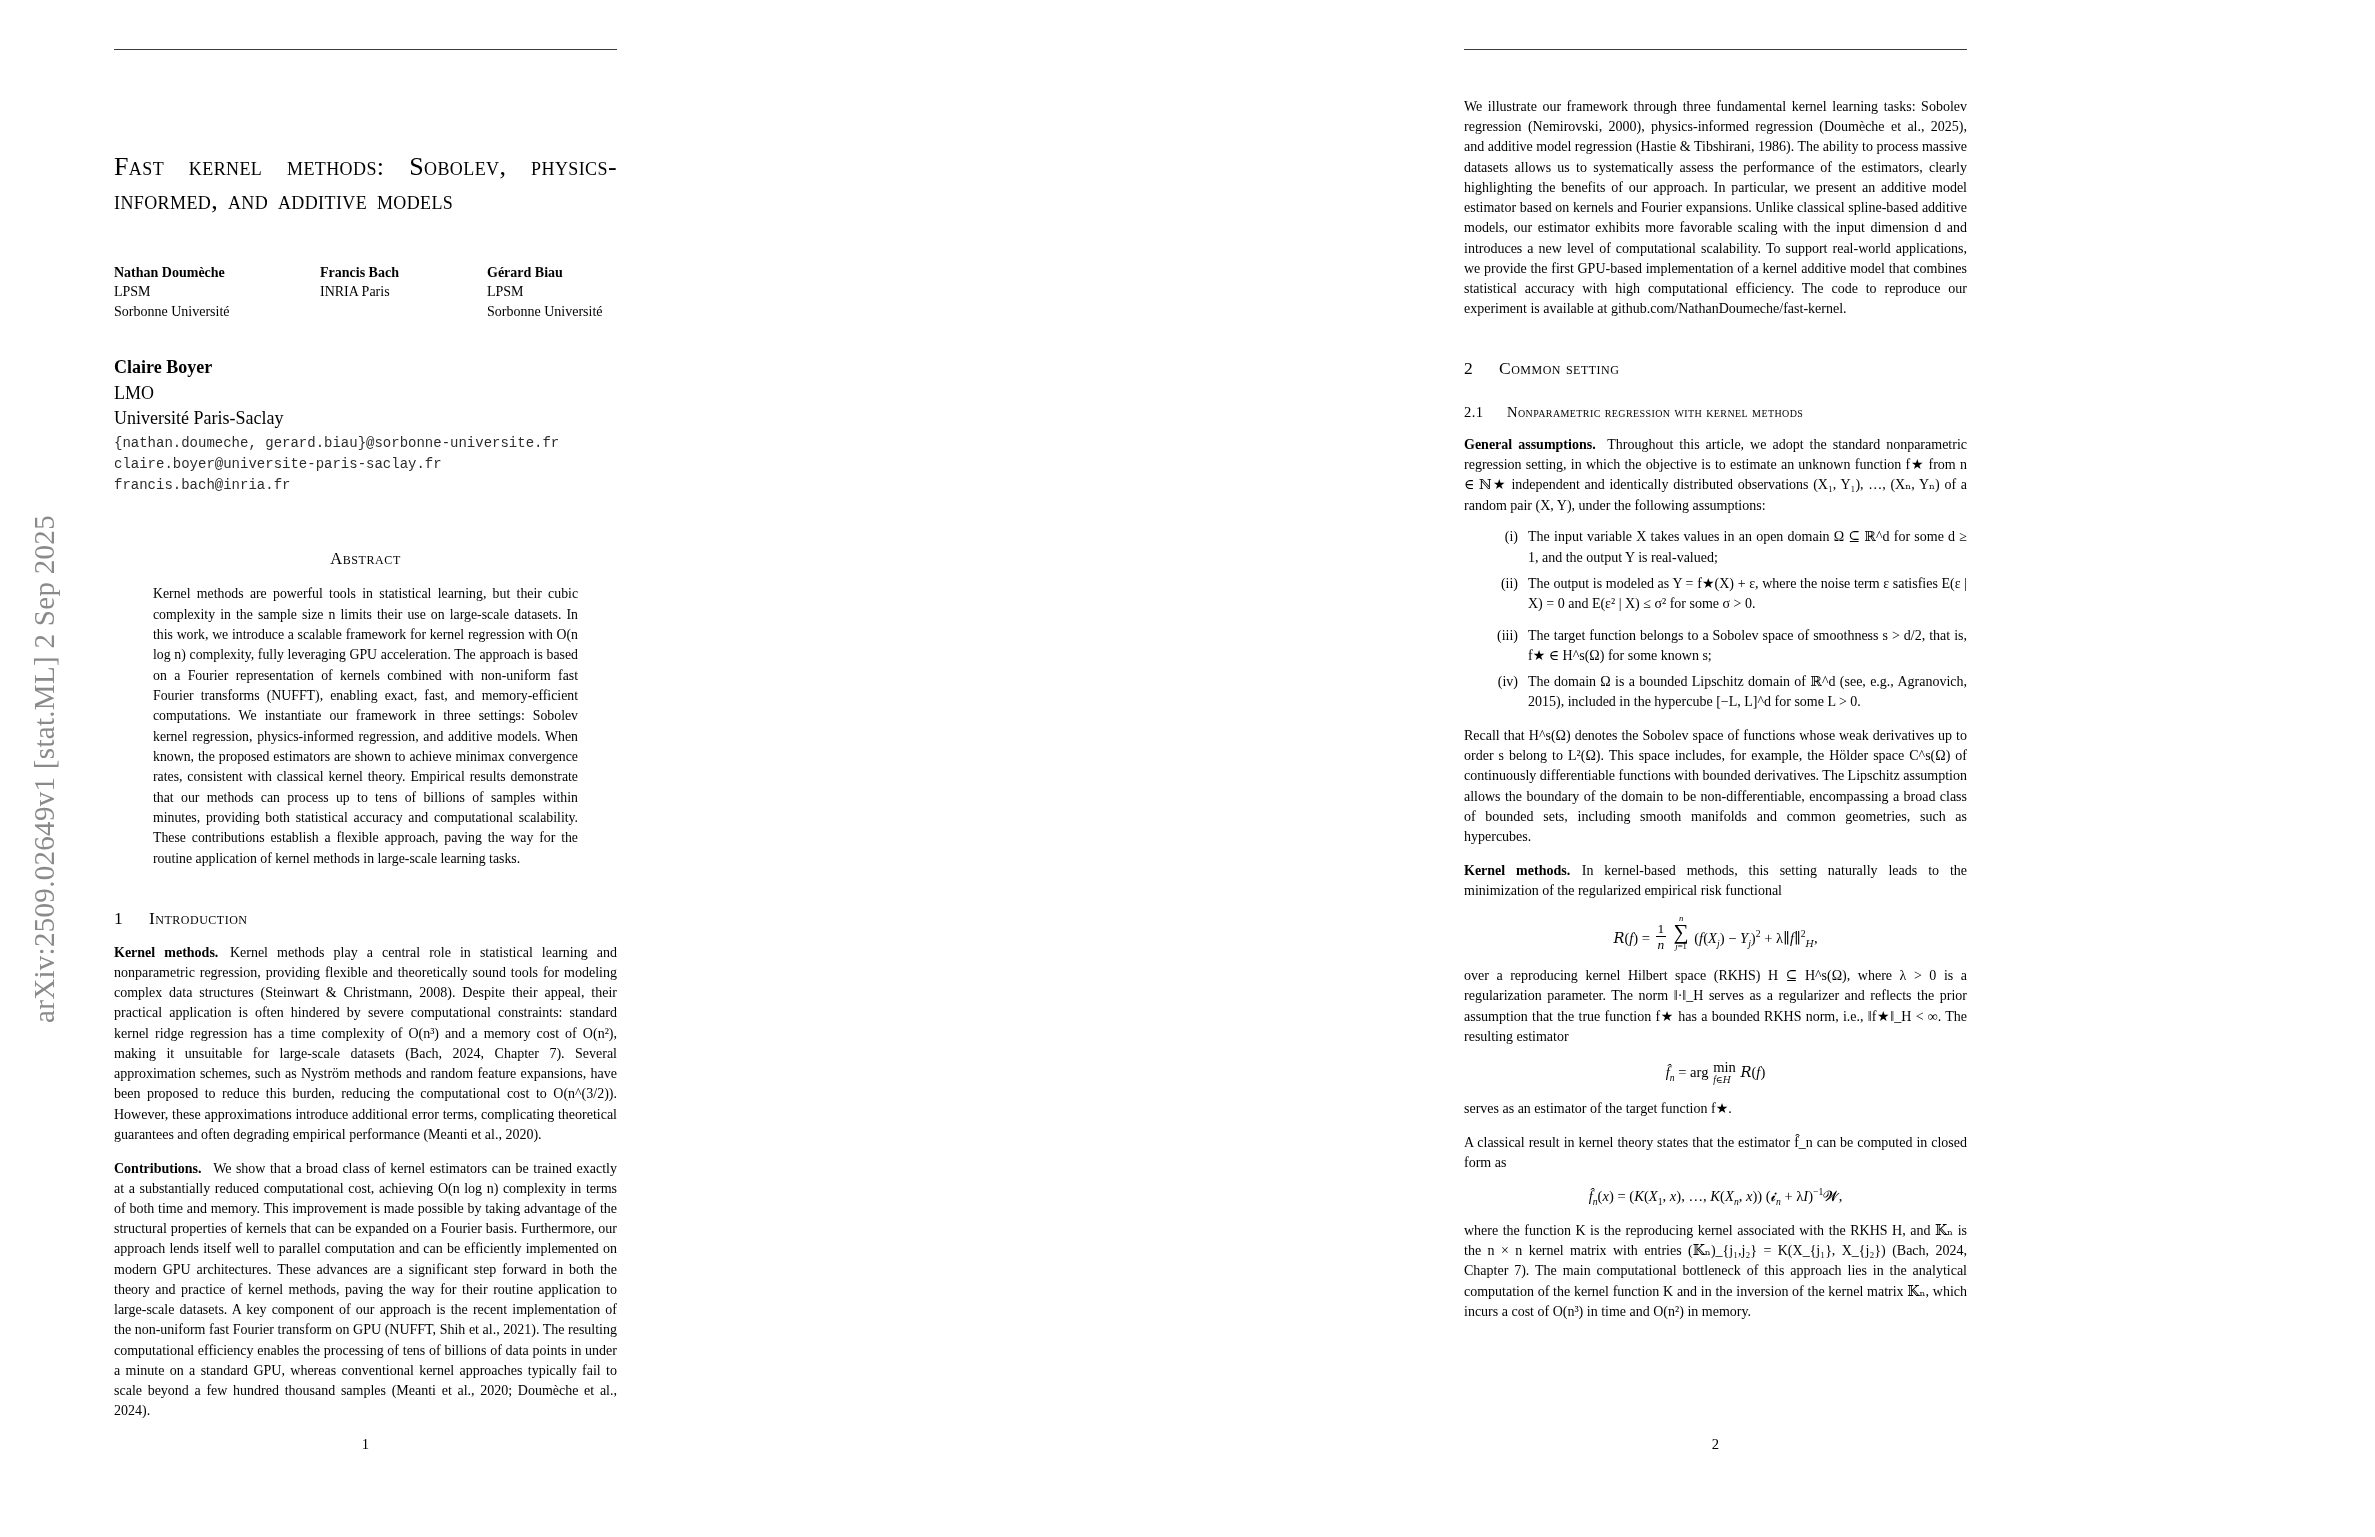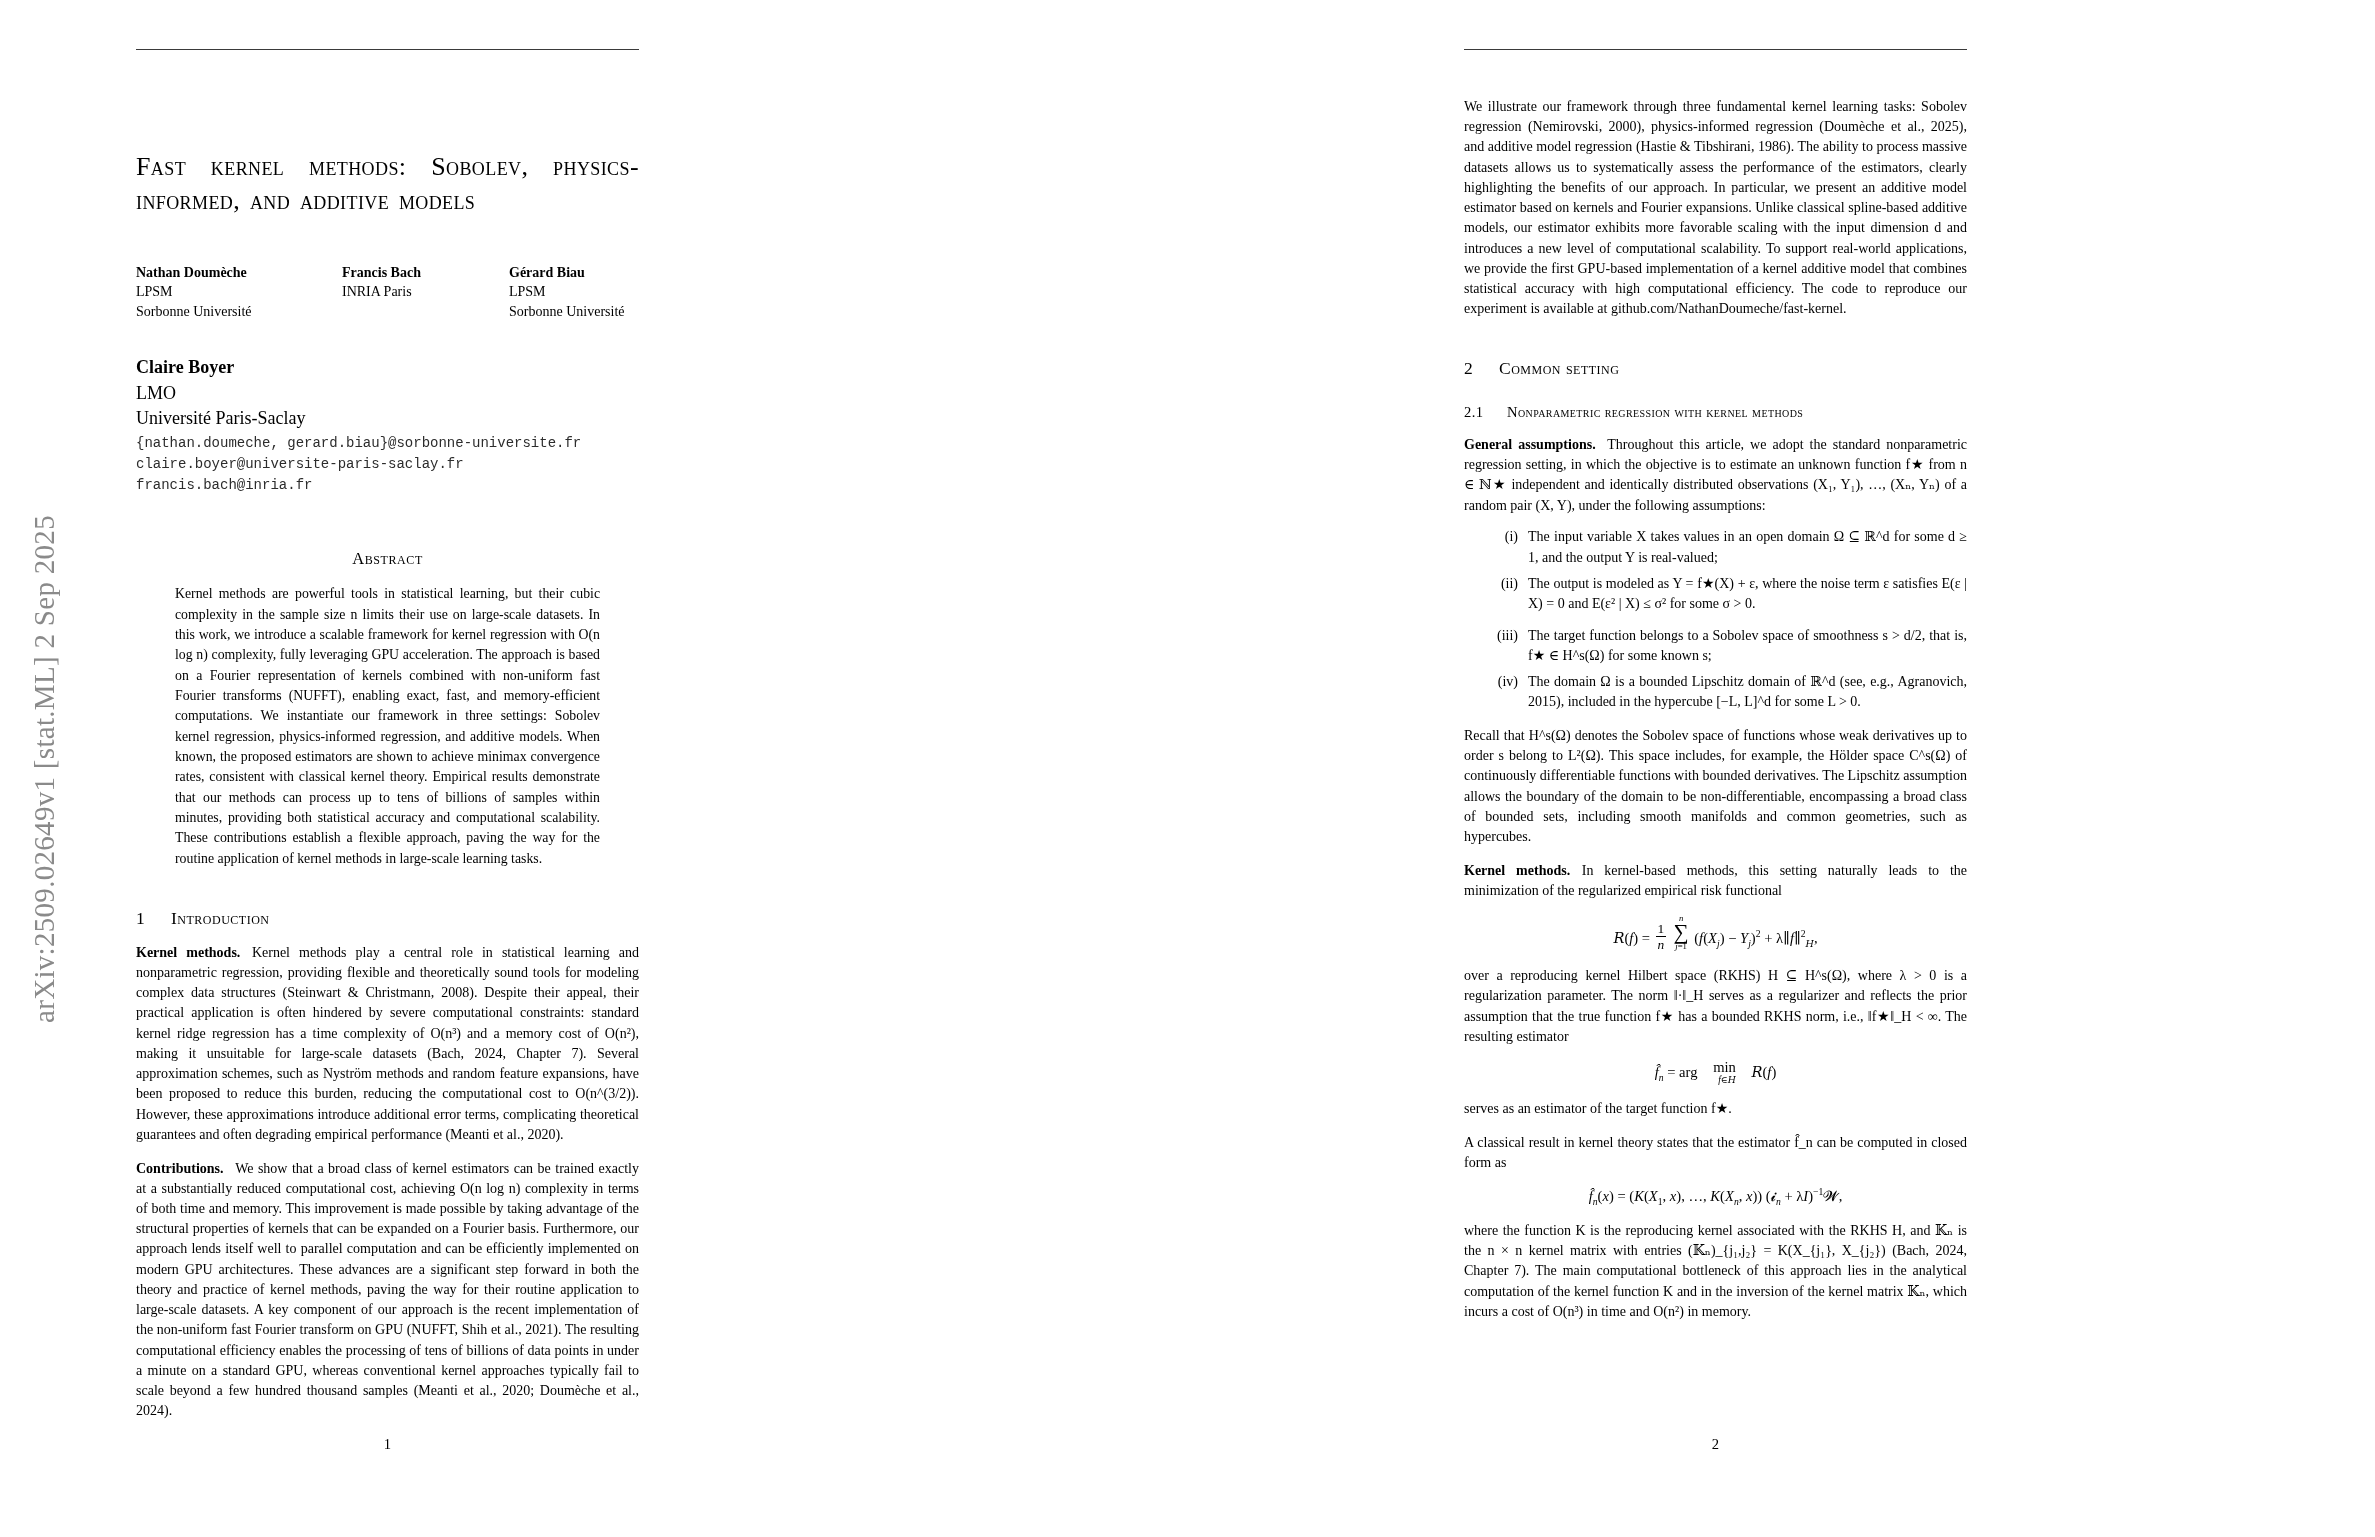--- a/index.html
+++ b/index.html
@@ -43,21 +43,21 @@
     letter-spacing: 0.3px;
   }
 
   
   .page {
     position: absolute;
     top: 0;
     width: 763px;
     height: 1537px;
   }
-  .page.left  { left: 136px; }
+  .page.left  { left: 114px; }
   .page.right { left: 1464px; }
 
   .rule {
     position: absolute;
     left: 0;
     top: 49px;
     width: 503px;
     height: 0;
     border-top: 1.4px solid #3a3a3a;
   }
@@ -214,22 +214,22 @@
     text-align: center;
     margin: 0 1.9px;
   }
   .sumop .up { display: block; font-size: 0.6em; line-height: 1; }
   .sumop .big { display: block; font-size: 1.45em; line-height: 0.9; }
   .sumop .lo { display: block; font-size: 0.6em; line-height: 1; text-align: center; }
   sub, sup { font-size: 0.66em; }
   .argmin {
     display: inline-block;
     vertical-align: -0.40em;
-    text-align: right;
-    margin: 0 12px;
+    text-align: left;
+    margin: 0 1px;
   }
   .argmin .top { display: block; line-height: 1.05; }
   .argmin .bot { display: block; font-size: 0.64em; line-height: 1.05; }
 </style>
 </head>
 <body>
 
 <div class="viewer">
 
   <div class="arxiv-stamp">

